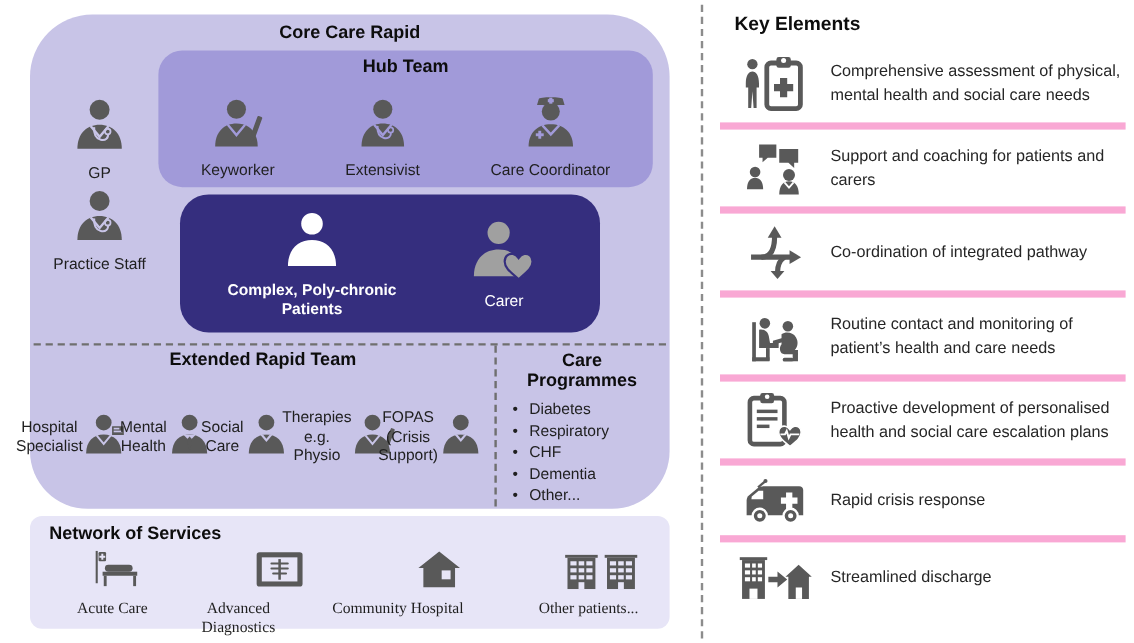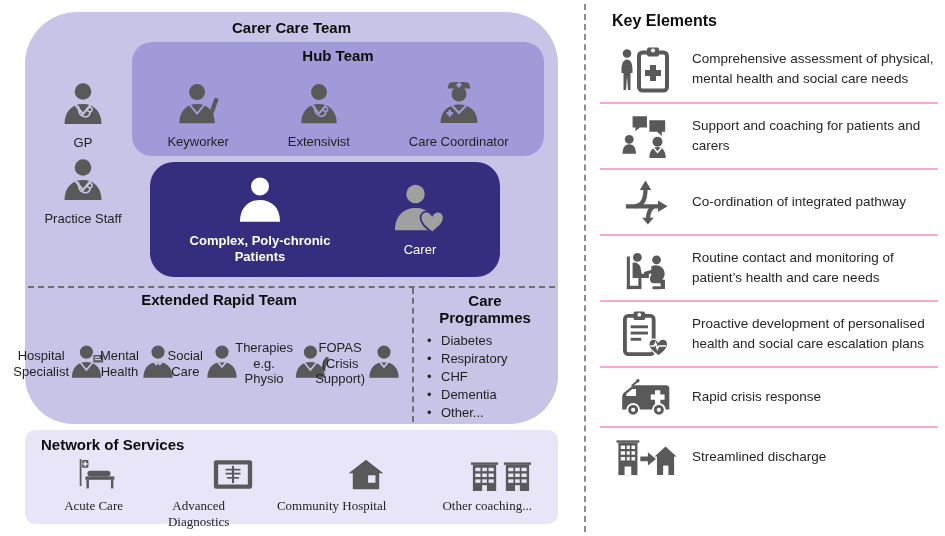--- a/index.html
+++ b/index.html
@@ -52,32 +52,32 @@
   .network-items{position:absolute;left:6px;right:26px;top:28px;bottom:2px;
     display:flex;justify-content:space-between;}
   .net-col{display:flex;flex-direction:column;align-items:flex-end;justify-content:flex-start;font-family:Liberation Serif, serif;}
   .net-col .member-label{margin-top:3px;}
   .net-acute{width:92px;}.net-adv{width:112px;}.net-comm{width:112px;}.net-other{width:126px;}
 
   
   .page-divider{position:absolute;left:584px;top:4px;height:528px;border-left:2px dashed #8c8c8c;}
   .key-panel{position:absolute;left:600px;top:10px;width:338px;}
   .key-title{font-size:16px;font-weight:bold;color:#0d0d0d;margin:2px 0 6px 12px;}
-  .key-row{display:flex;align-items:center;border-bottom:2px solid #f9a8d4;padding:9px 0;}
+  .key-row{display:flex;align-items:center;border-bottom:6px solid #f9a8d4;padding:9px 0;}
   .key-row:last-child{border-bottom:none;}
   .key-icon-cell{width:92px;flex-shrink:0;display:flex;justify-content:center;align-items:center;}
   .key-text{flex:1;font-size:13.5px;line-height:1.5;color:#262626;padding-right:2px;}
 </style>
 </head>
 <body>
 
 <div class="canvas">
 
   <section class="core-box">
-    <div class="core-title">Carer Care Team</div>
+    <div class="core-title">Core Care Rapid</div>
 
     <div class="member gp-col">
       <span>
         <svg width="48" height="48" viewBox="0 0 48 48">
           <g fill="#595959">
               <circle cx="24" cy="11.5" r="8.3"></circle>
               <path d="M5.5 44 C5.5 31 13.5 24 24 24 C34.5 24 42.5 31 42.5 44 Z"></path>
             </g>
           <path d="M16.5 25 L24 34 L31.5 25" fill="none" stroke="#c8c4e7" stroke-width="2"></path>
           <path d="M19.5 26 C19 32 21 35.5 25 36.5 C29 37.5 31.5 35 31 31.5" fill="none" stroke="#c8c4e7" stroke-width="1.7"></path>
@@ -342,21 +342,21 @@
                 <rect x="3" y="7" width="24" height="27"></rect>
               <rect x="5.5" y="10" width="19" height="3.6" fill="#e7e5f7"></rect>
                 <rect x="5.5" y="16" width="19" height="3.6" fill="#e7e5f7"></rect>
                 <rect x="5.5" y="22" width="19" height="3.6" fill="#e7e5f7"></rect>
               <rect x="10.8" y="9" width="1.8" height="17.5"></rect>
                 <rect x="17.4" y="9" width="1.8" height="17.5"></rect>
               <rect x="12.5" y="28" width="5" height="6" fill="#e7e5f7"></rect>
             </g>
           </svg>
         </span>
-        <div class="member-label">Other coaching...</div>
+        <div class="member-label">Other patients...</div>
       </div>
 
     </div>
   </section>
 
   <div class="page-divider"></div>
 
   <section class="key-panel">
     <div class="key-title">Key Elements</div>
 

